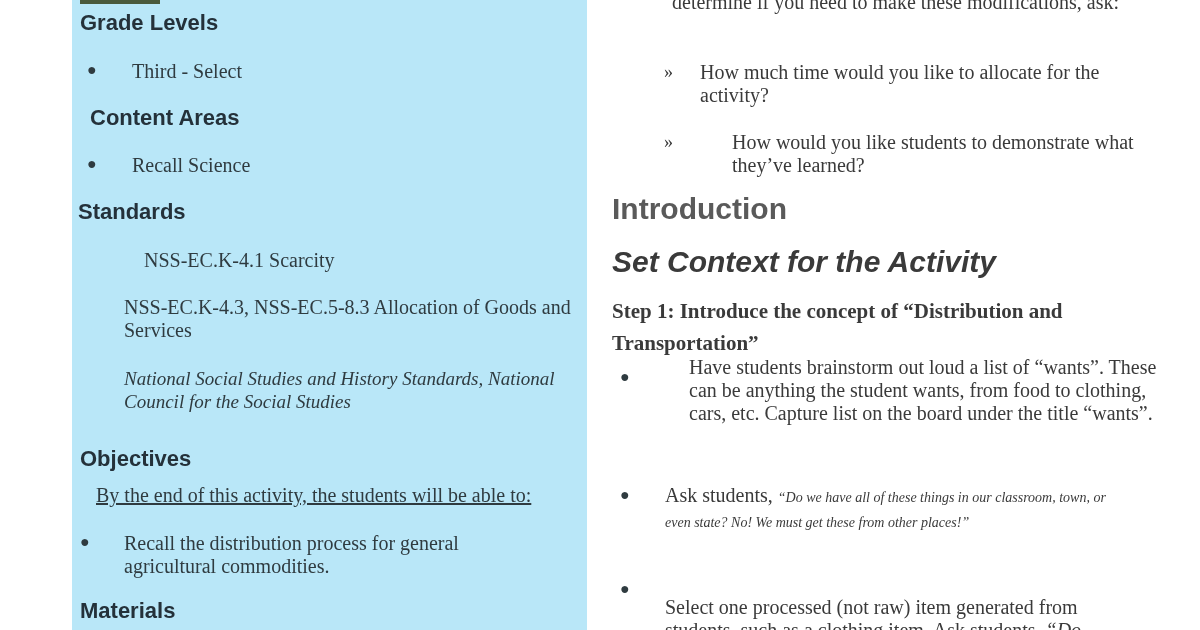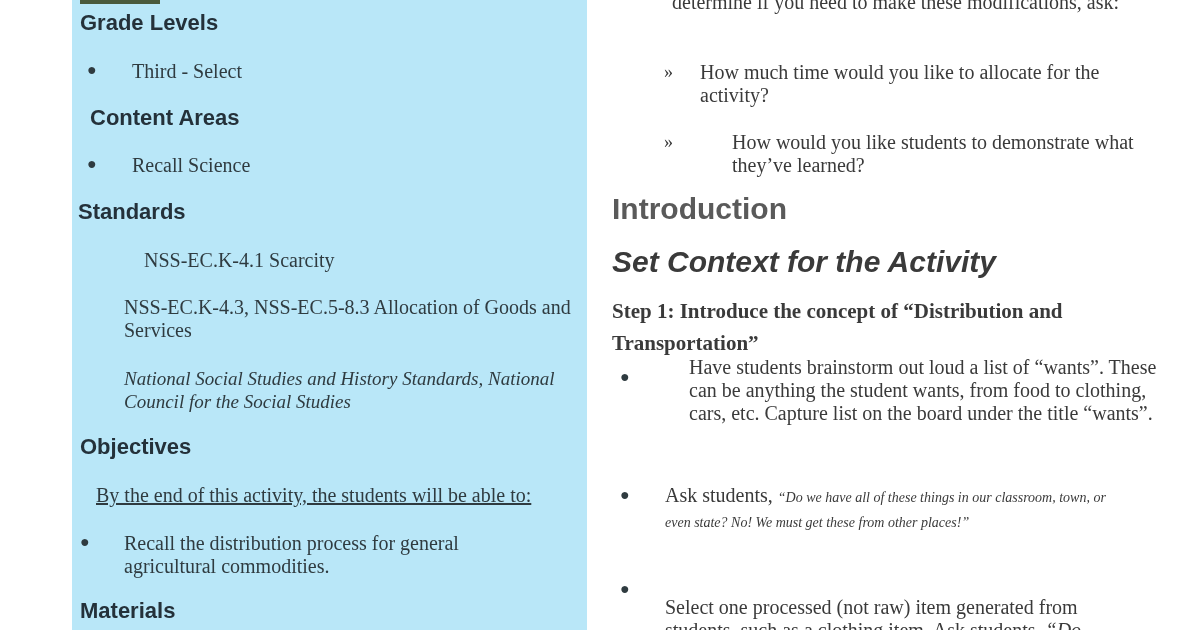--- a/index.html
+++ b/index.html
@@ -29,21 +29,21 @@
 
 <h2 class="h" style="left:90px;top:105px;">Content Areas</h2>
 <span class="bullet" style="left:87px;top:155px;">●</span>
 <p class="t" style="left:132px;top:154px;">Recall Science</p>
 
 <h2 class="h" style="left:78px;top:199px;">Standards</h2>
 <p class="t" style="left:124px;top:249px;margin-left:20px;">NSS-EC.K-4.1 Scarcity</p>
 <p class="t" style="left:124px;top:296px;width:450px;">NSS-EC.K-4.3, NSS-EC.5-8.3 Allocation of Goods and Services</p>
 <p class="t it" style="left:124px;top:367px;width:450px;font-size:19px;">National Social Studies and History Standards, National Council for the Social Studies</p>
 
-<h2 class="h" style="left:80px;top:434px;">Objectives</h2>
+<h2 class="h" style="left:80px;top:446px;">Objectives</h2>
 <p class="t" style="left:96px;top:484px;text-decoration:underline;">By the end of this activity, the students will be able to:</p>
 <span class="bullet" style="left:80px;top:533px;">●</span>
 <p class="t" style="left:124px;top:532px;width:400px;">Recall the distribution process for general agricultural commodities.</p>
 
 <h2 class="h" style="left:80px;top:598px;">Materials</h2>
 
 <p class="t rt" style="left:672px;top:-9px;width:460px;">determine if you need to make these modifications, ask:</p>
 
 <span class="raquo" style="left:664px;top:62px;">»</span>
 <p class="t rt" style="left:700px;top:61px;width:420px;">How much time would you like to allocate for the activity?</p>

